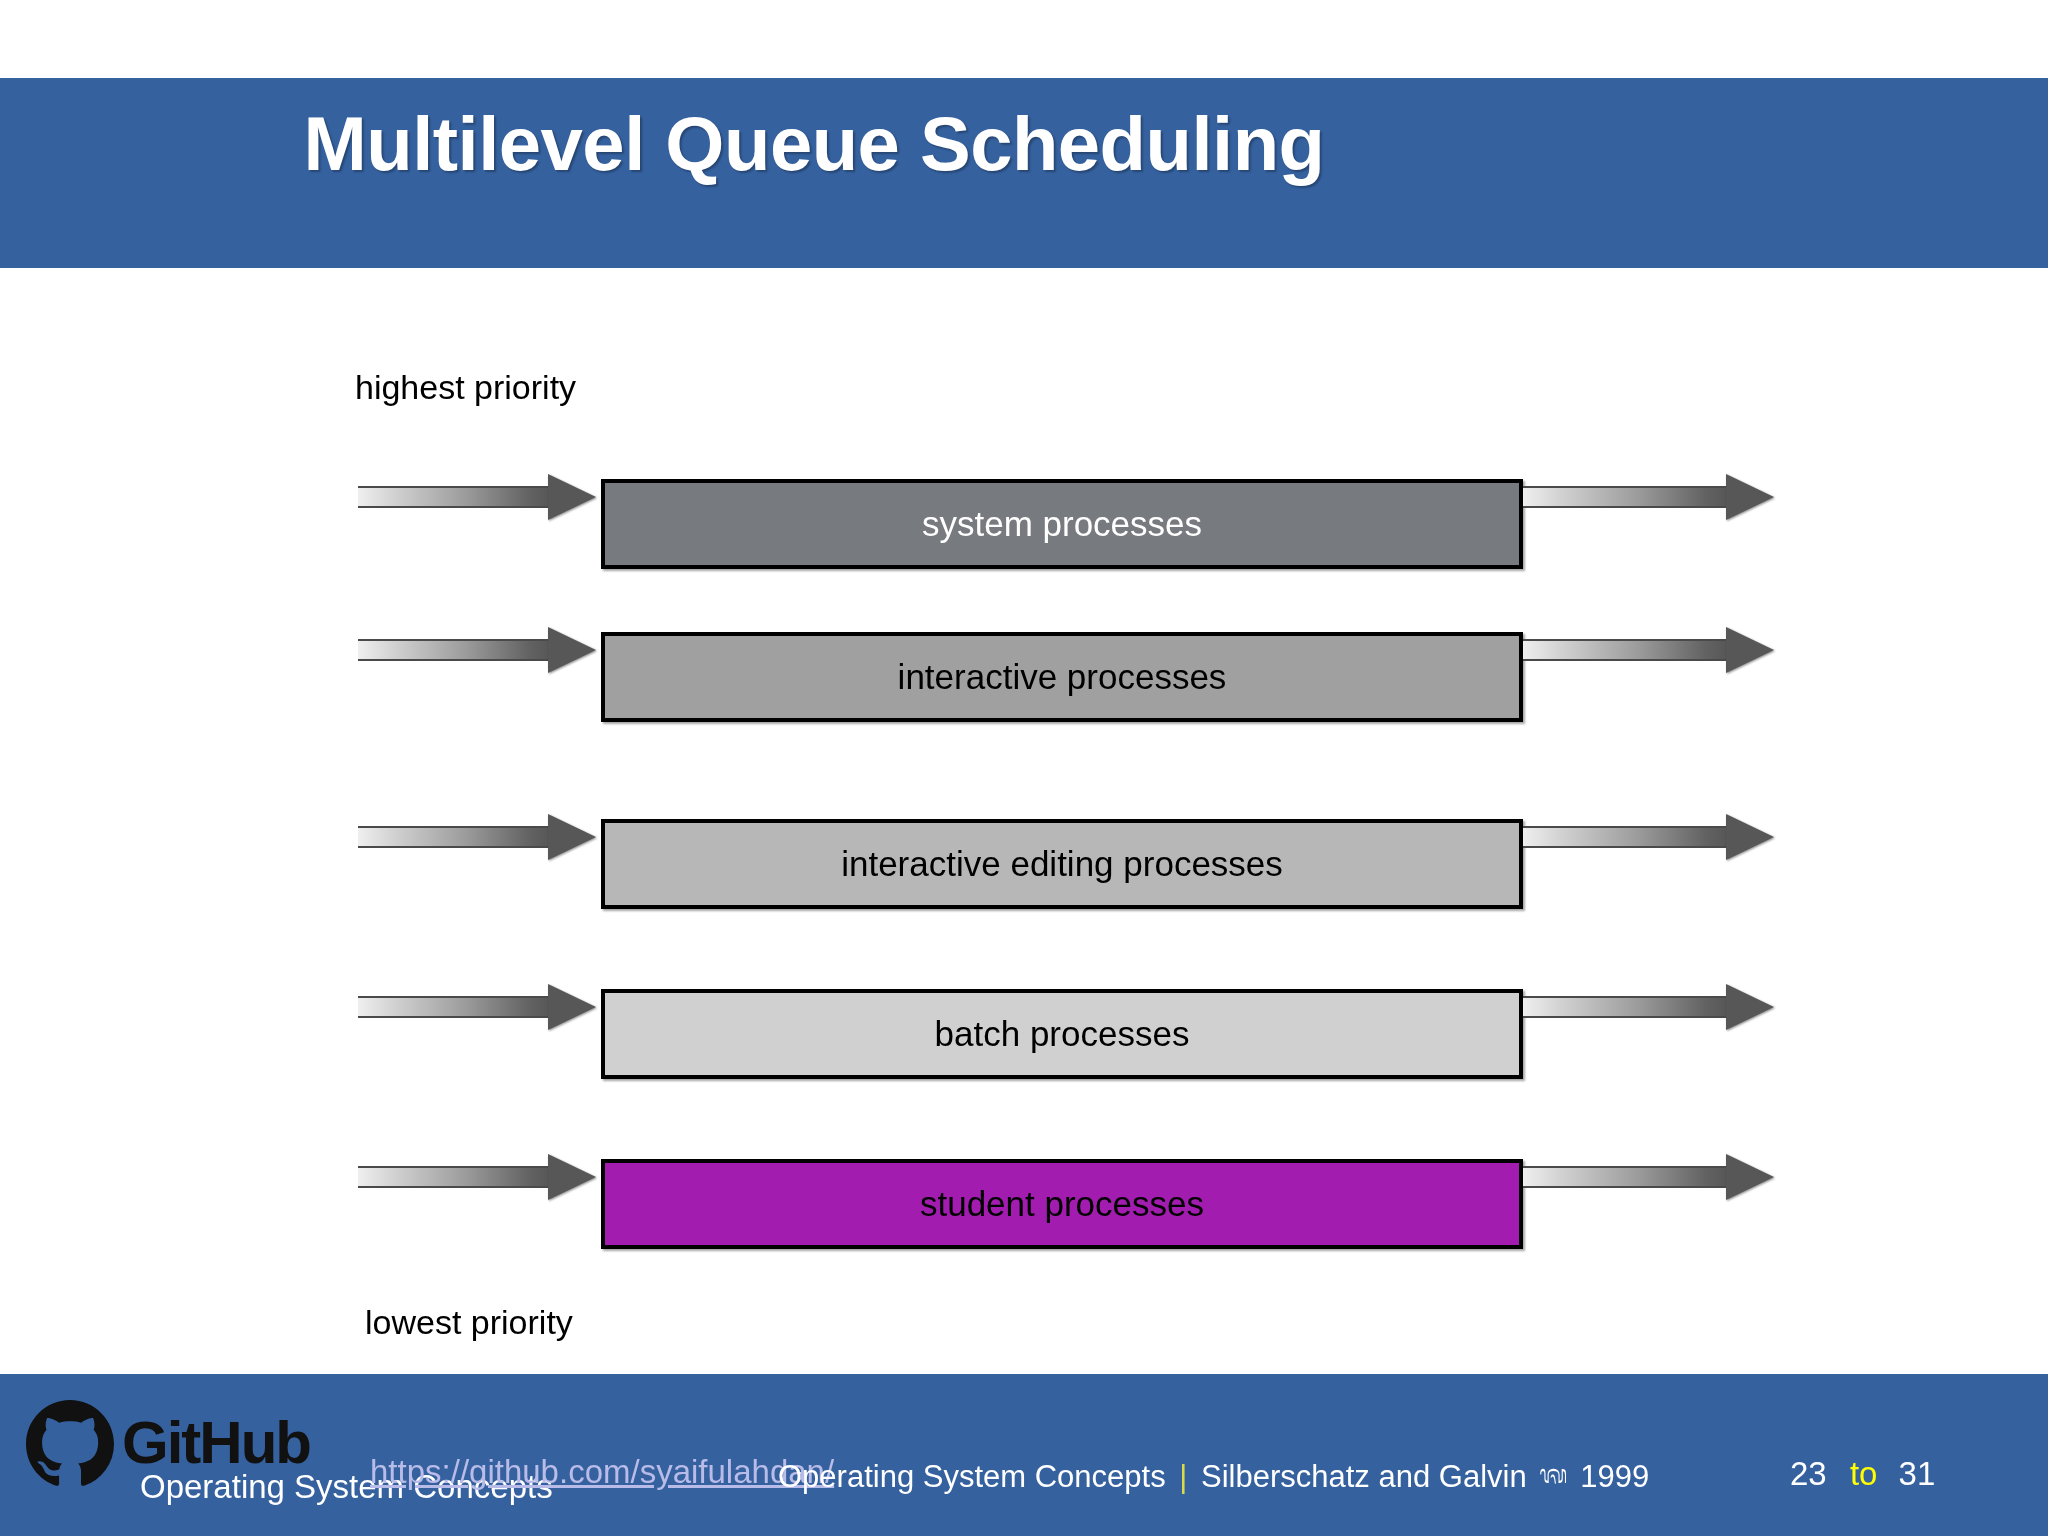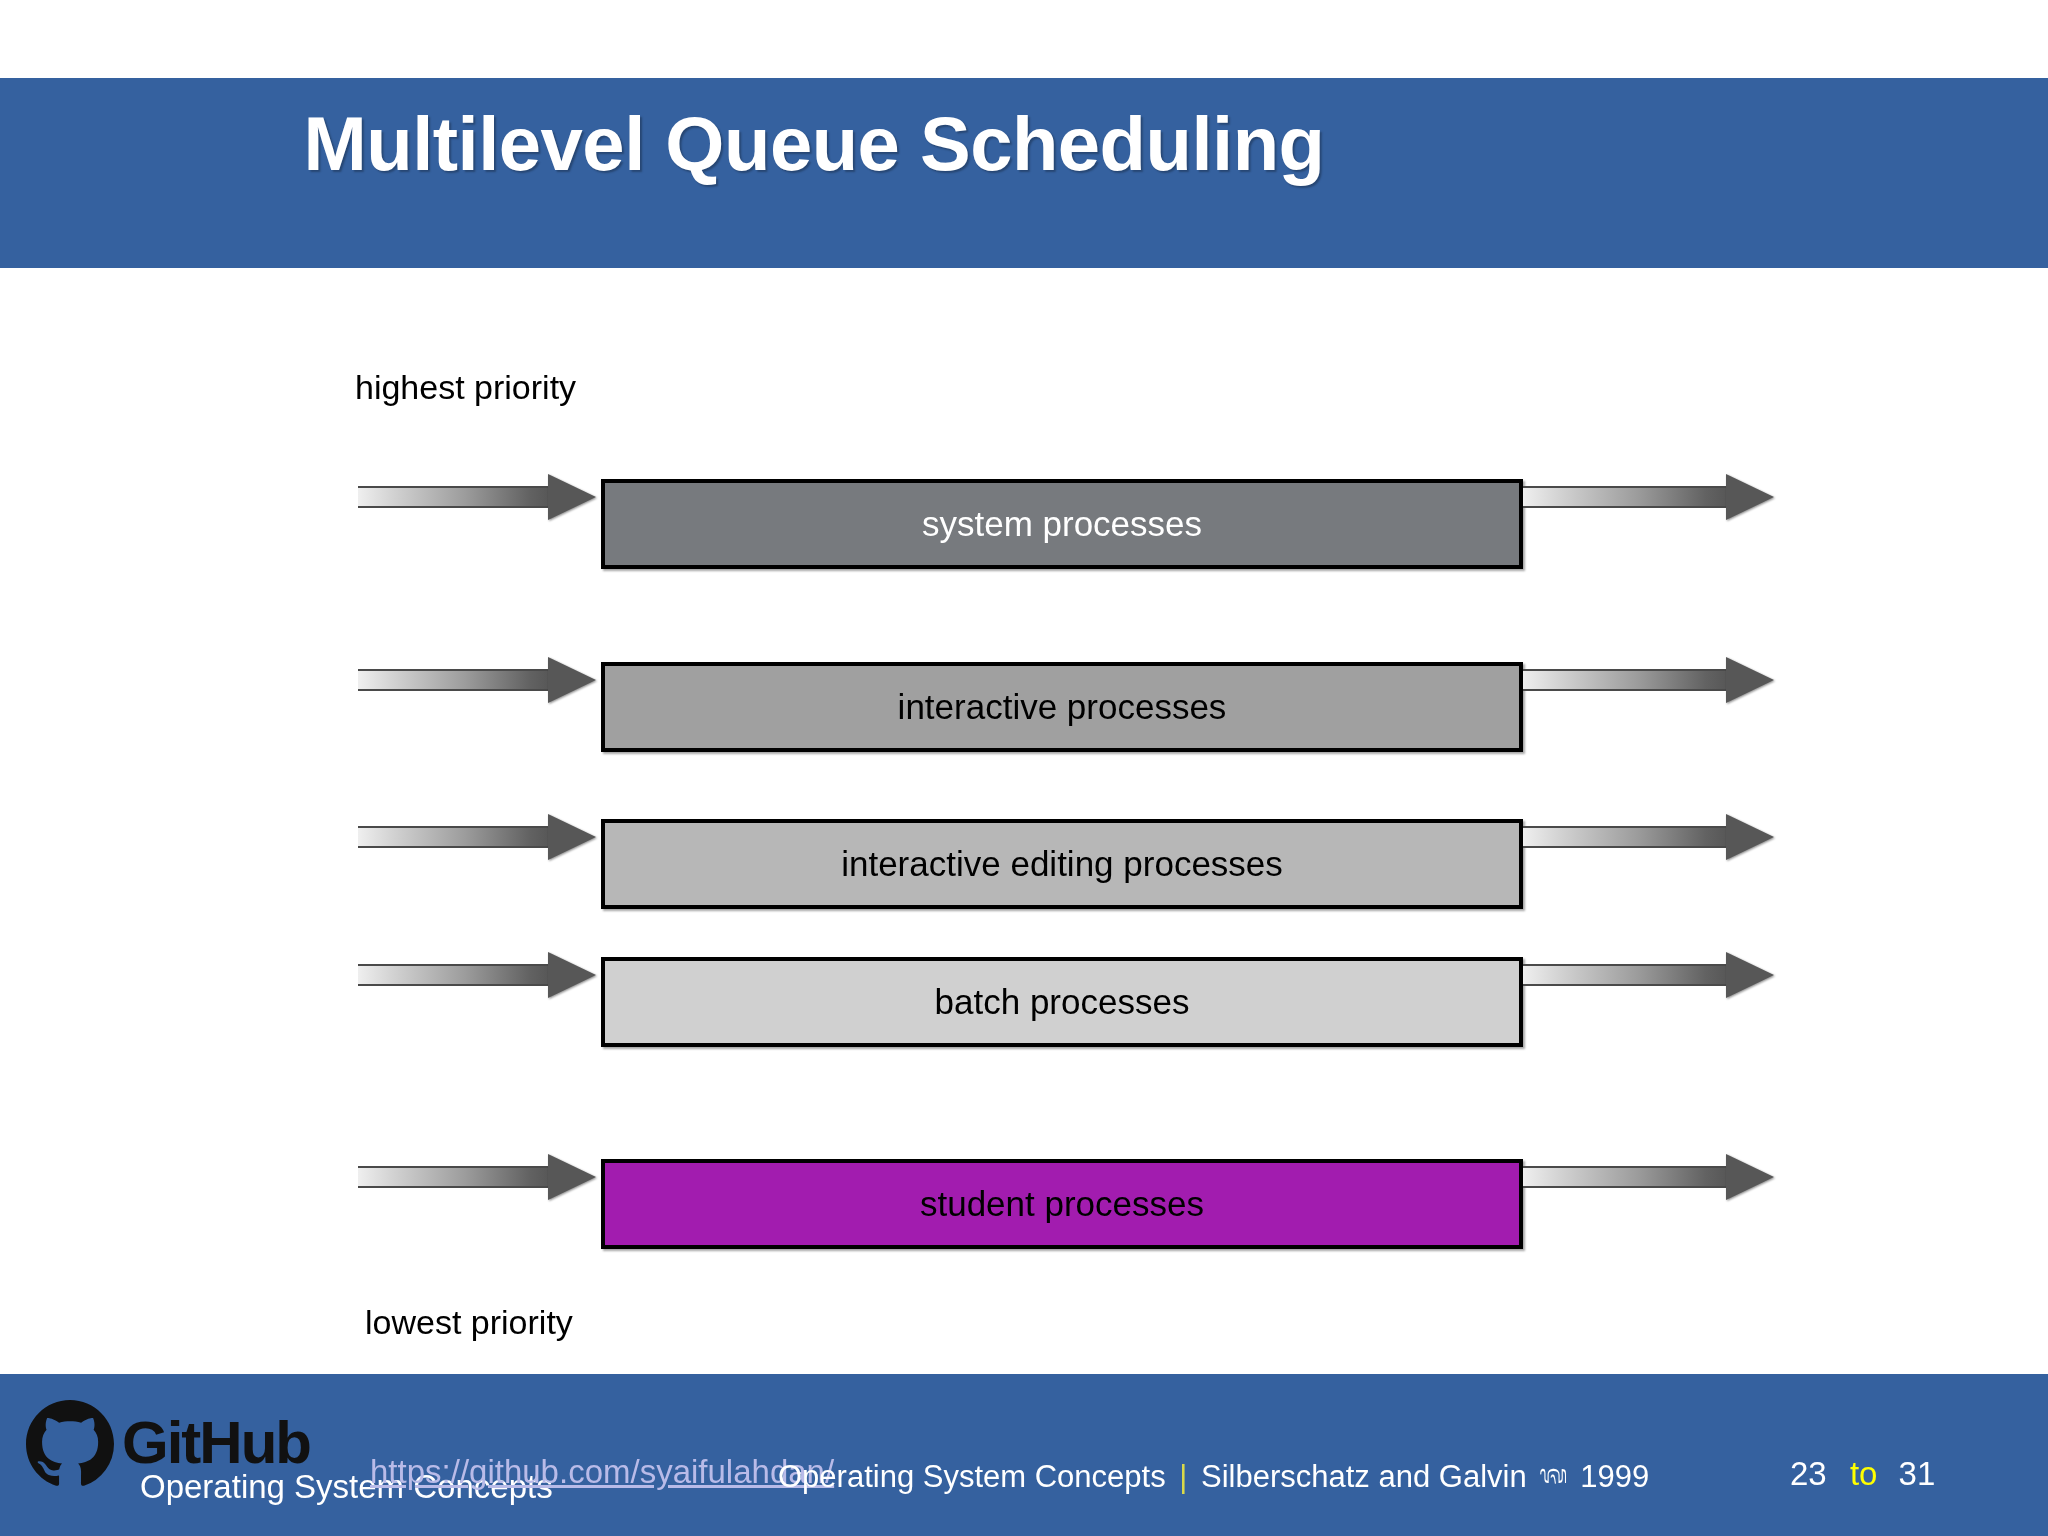--- a/index.html
+++ b/index.html
@@ -207,21 +207,21 @@
     </div>
     <div class="queue-box" style="background:#777a7e;color:#ffffff">
       <span>system processes</span>
     </div>
     <div class="arrow arrow-out">
       <div class="arrow-shaft"></div>
       <div class="arrow-head"></div>
     </div>
   </div>
 
-  <div class="queue-row" style="top:365px">
+  <div class="queue-row" style="top:335px">
     <div class="arrow arrow-in">
       <div class="arrow-shaft"></div>
       <div class="arrow-head"></div>
     </div>
     <div class="queue-box" style="background:#a0a0a0;color:#000000">
       <span>interactive processes</span>
     </div>
     <div class="arrow arrow-out">
       <div class="arrow-shaft"></div>
       <div class="arrow-head"></div>
@@ -235,21 +235,21 @@
     </div>
     <div class="queue-box" style="background:#b7b7b7;color:#000000">
       <span>interactive editing processes</span>
     </div>
     <div class="arrow arrow-out">
       <div class="arrow-shaft"></div>
       <div class="arrow-head"></div>
     </div>
   </div>
 
-  <div class="queue-row" style="top:660px">
+  <div class="queue-row" style="top:692px">
     <div class="arrow arrow-in">
       <div class="arrow-shaft"></div>
       <div class="arrow-head"></div>
     </div>
     <div class="queue-box" style="background:#d0d0d0;color:#000000">
       <span>batch processes</span>
     </div>
     <div class="arrow arrow-out">
       <div class="arrow-shaft"></div>
       <div class="arrow-head"></div>

